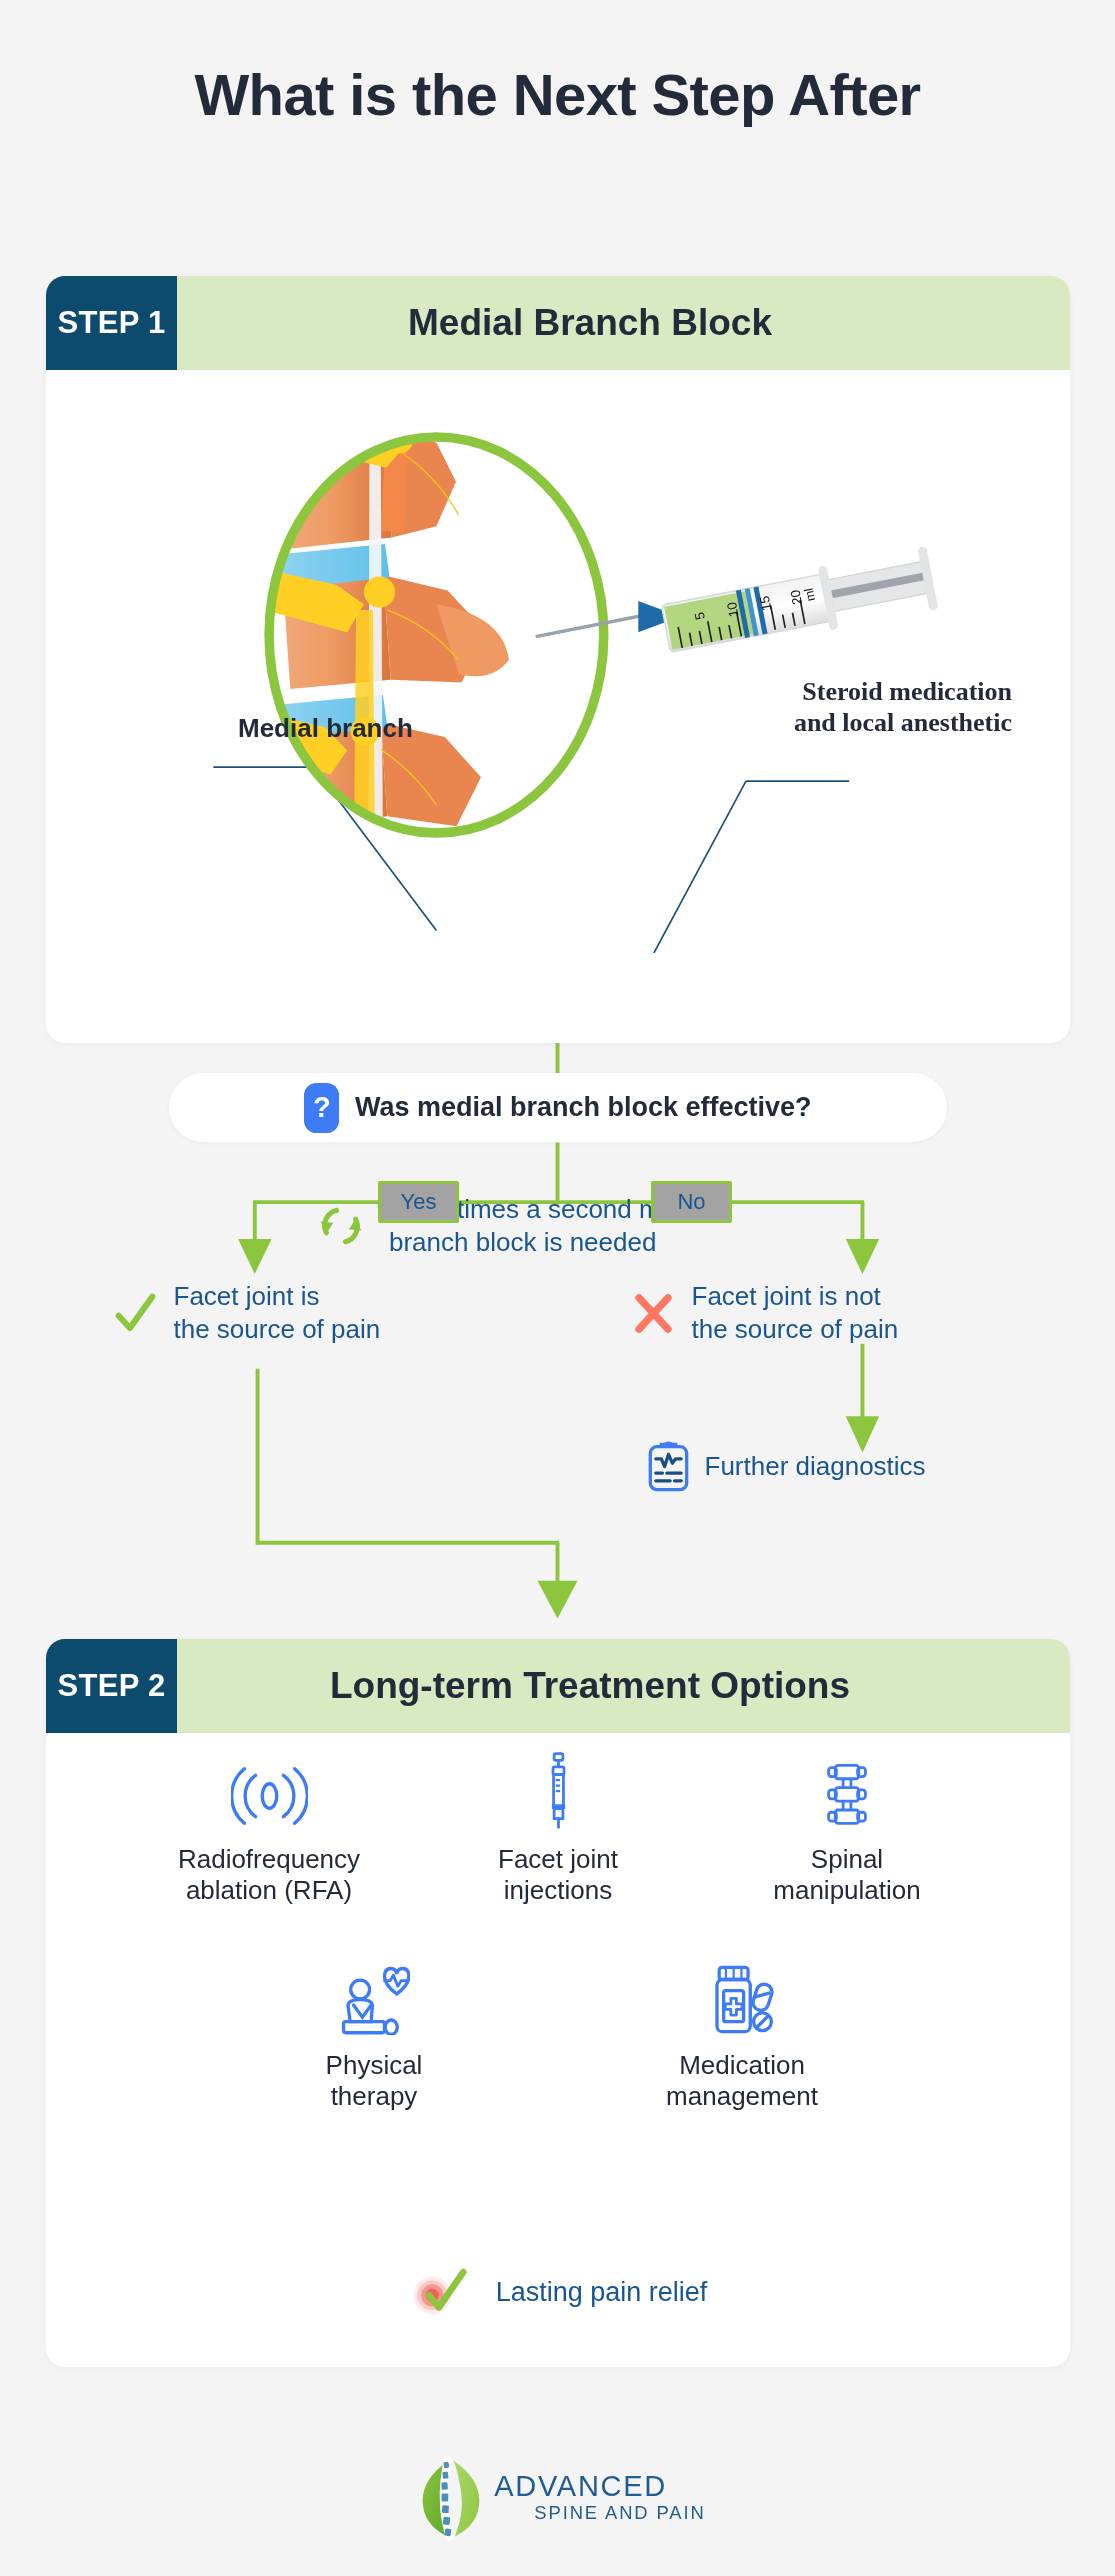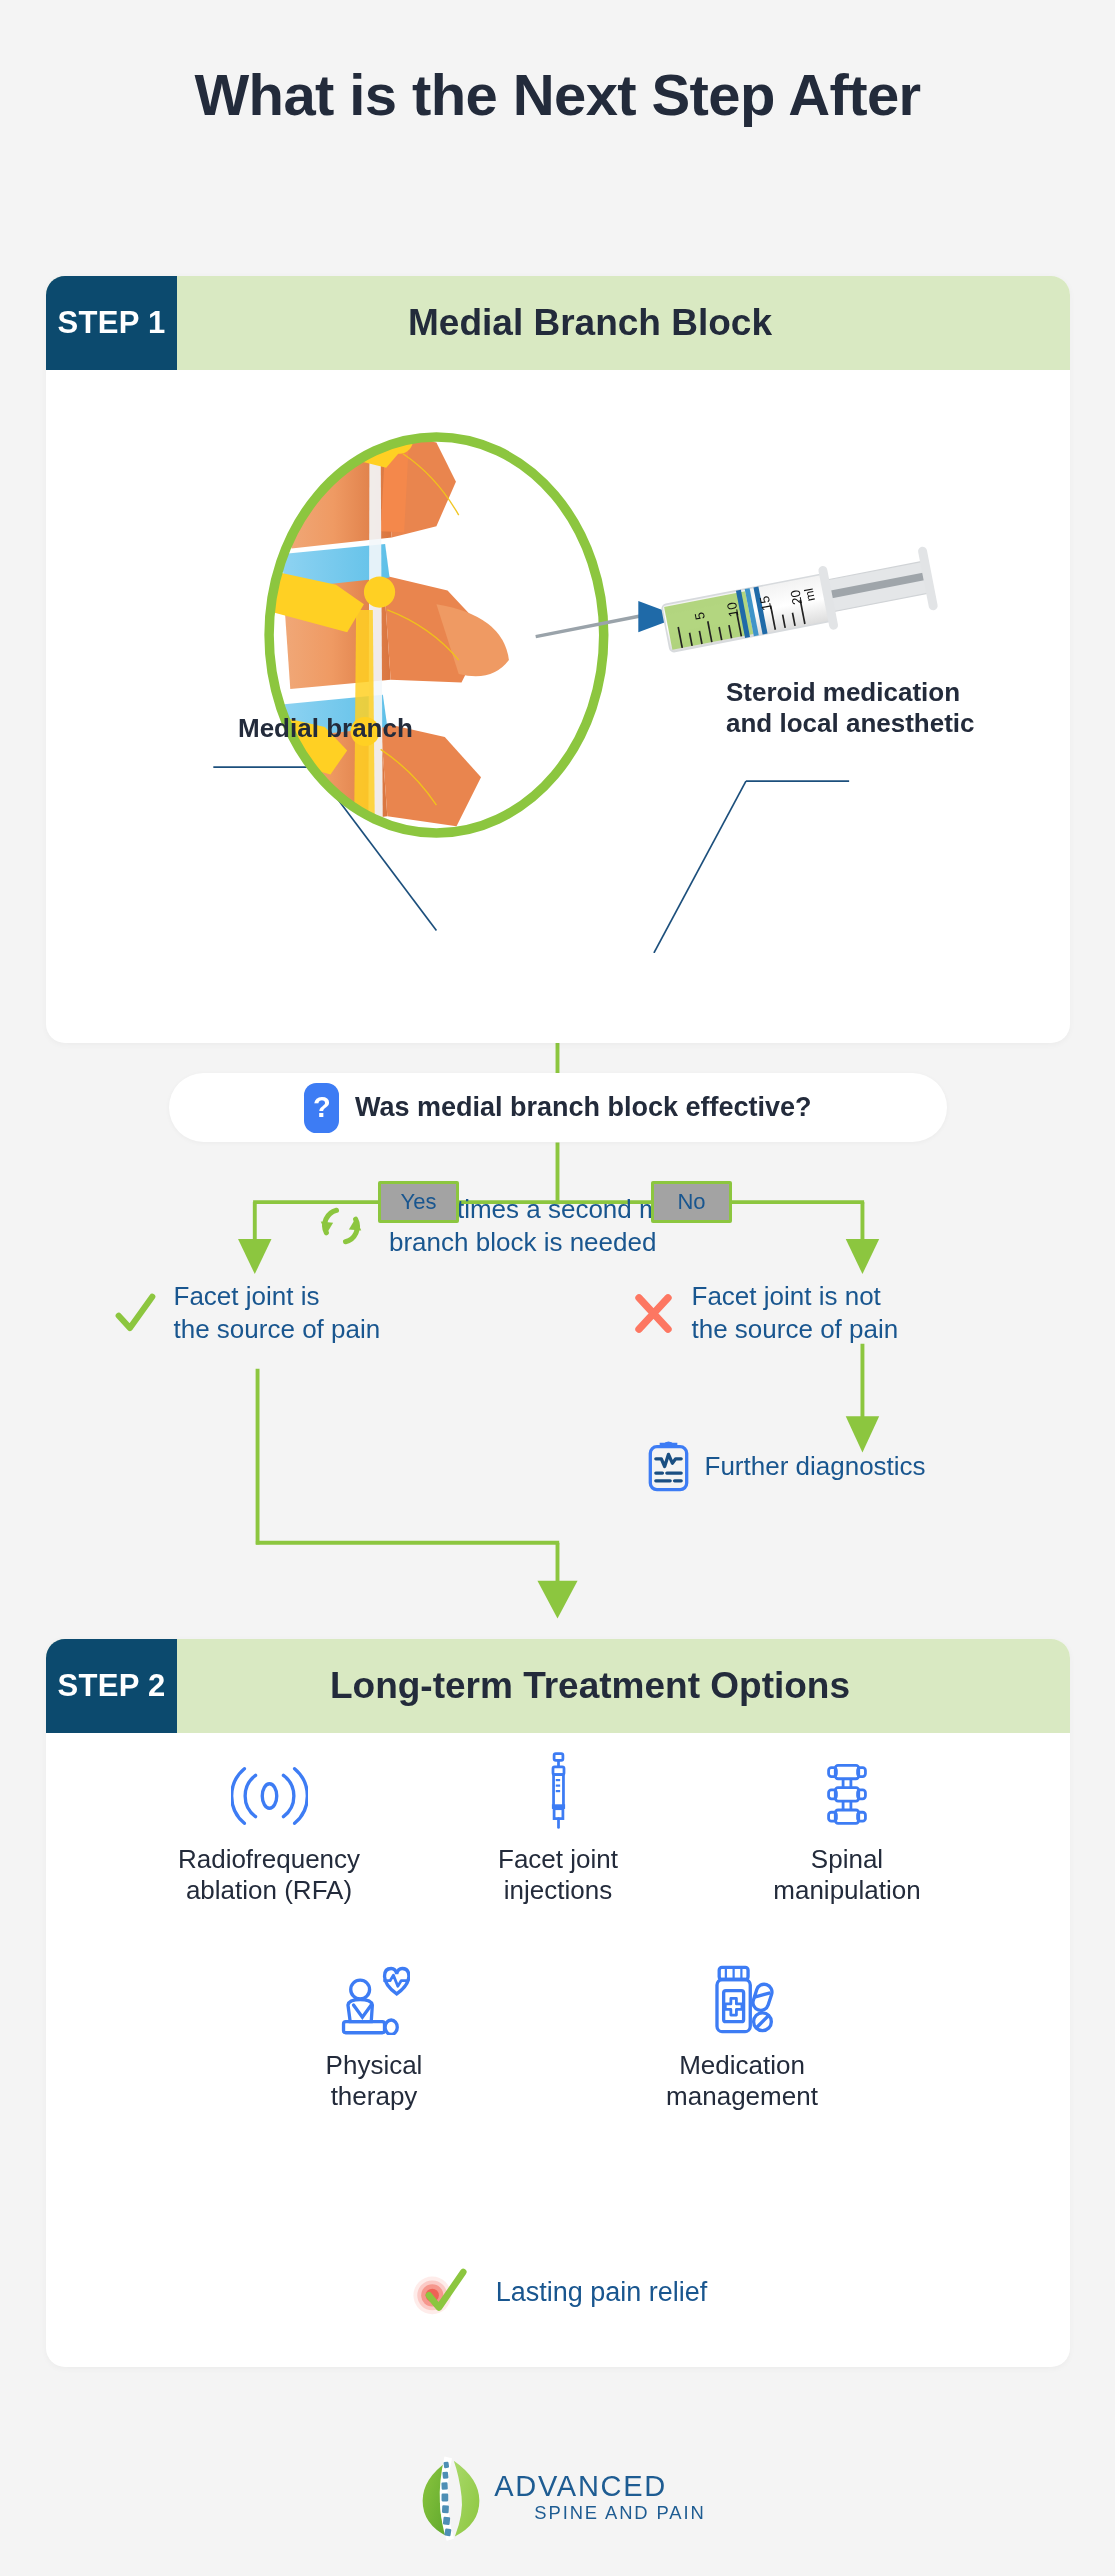--- a/index.html
+++ b/index.html
@@ -80,21 +80,21 @@
     width: 1024px; height: 583px;
   }
   .lbl {
     position: absolute;
     font-size: 26px;
     font-weight: 700;
     color: #232b3b;
     line-height: 1.18;
   }
   #lbl-medial-branch { left: 192px; top: 343px; }
-  #lbl-steroid { left: 680px; top: 307px; text-align: left; width: 312px;}
+  #lbl-steroid { left: 654px; top: 307px; text-align: right; width: 312px; font-family: Liberation Serif, serif;}
 
   
   .note-wrap {
     position: absolute;
     left: 268px; top: 917px;
     width: 580px;
     display: flex;
     align-items: center;
     gap: 21px;
   }

